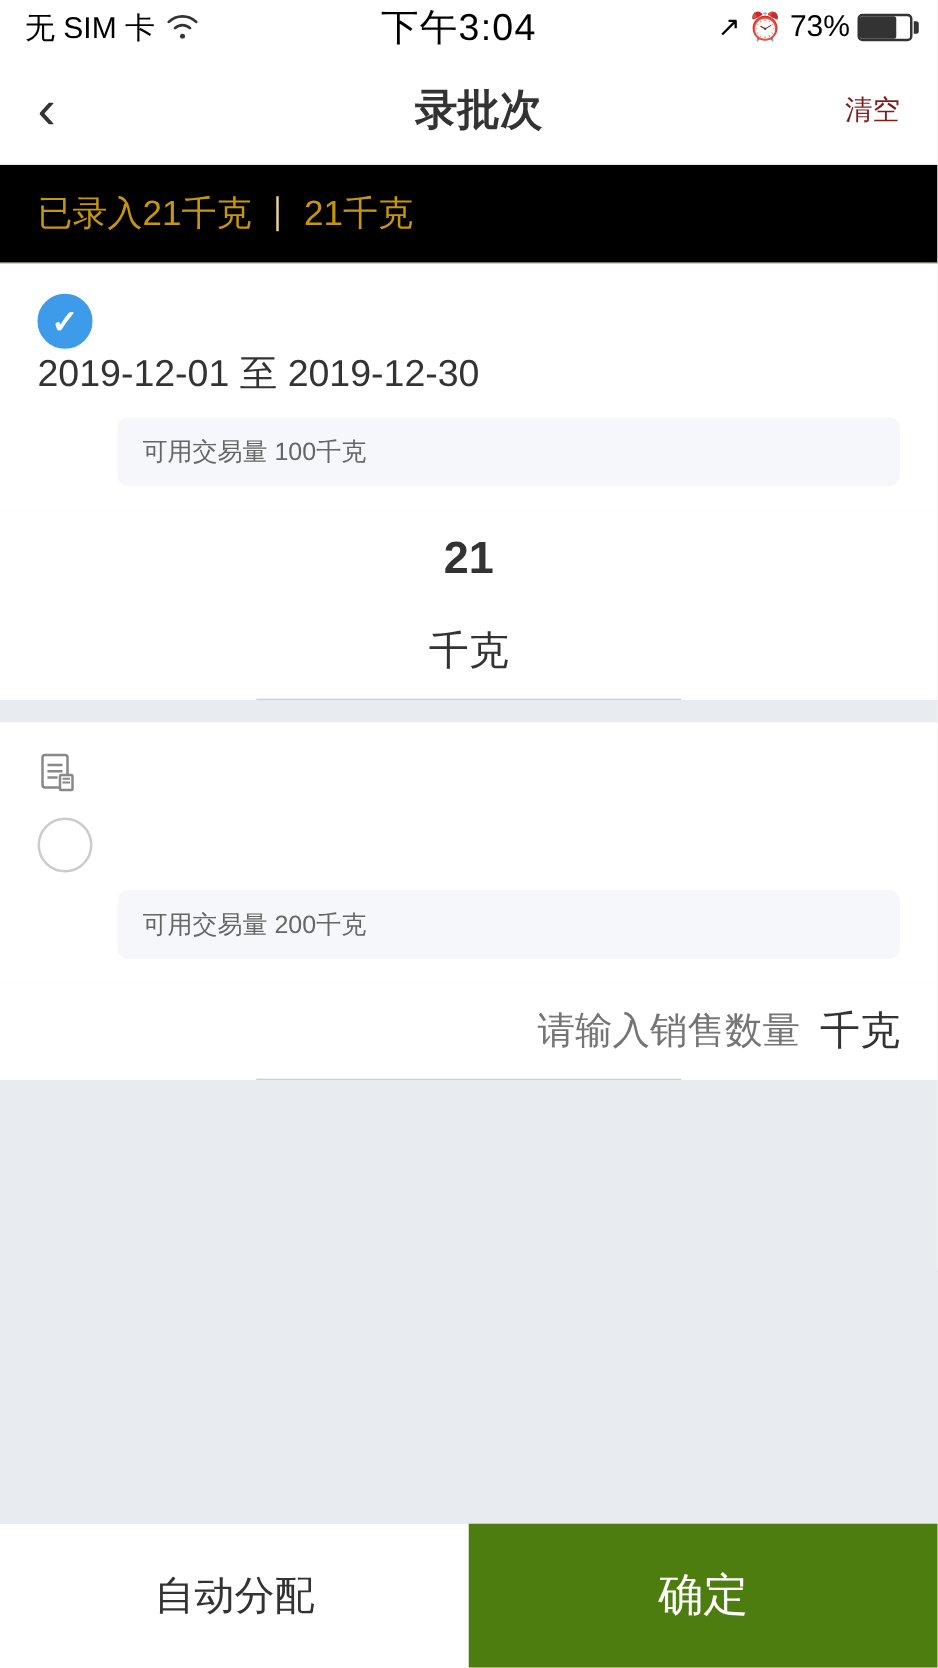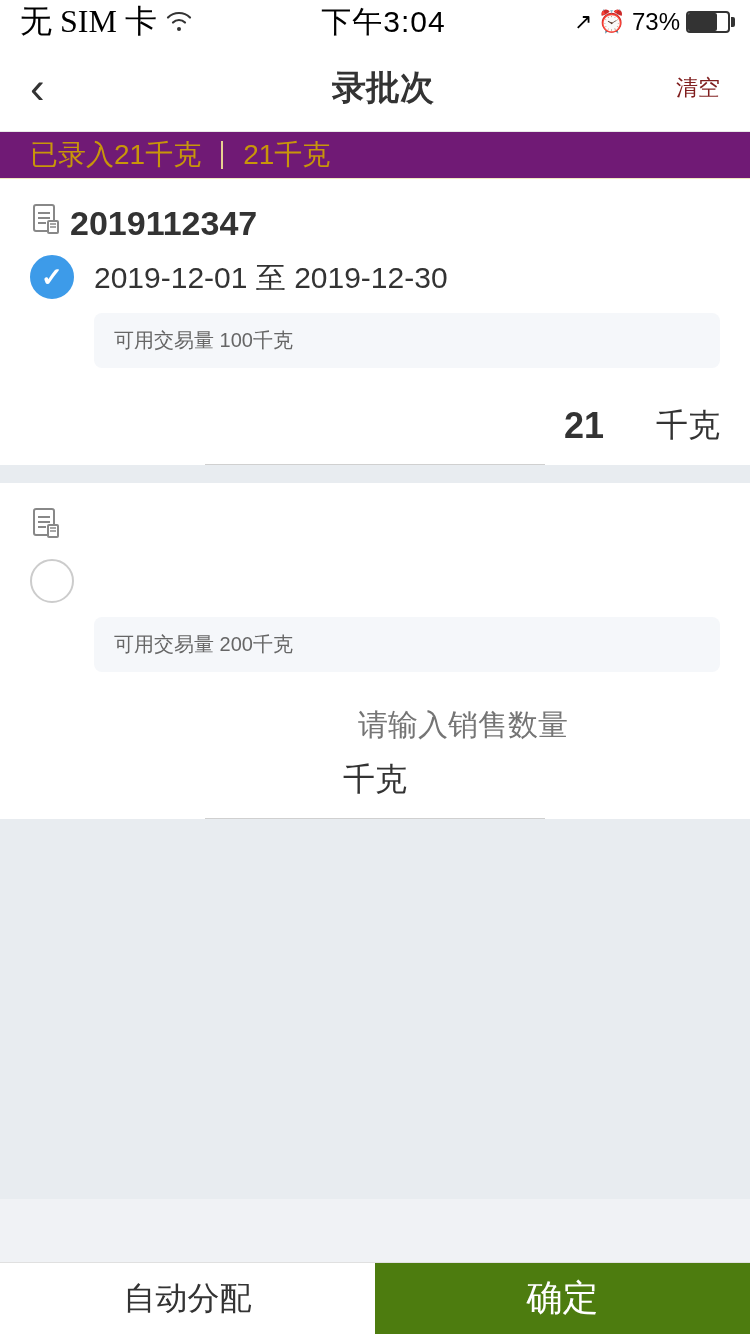--- a/index.html
+++ b/index.html
@@ -92,22 +92,22 @@
       color: #333;
     }
     .nav-action {
       font-size: 22px;
       color: #7f1d1d;
       cursor: pointer;
     }
 
     
     .info-banner {
-      background: #701a75;
-      padding: 4px 30px;
+      background: #000000;
+      padding: 20px 30px;
       display: flex;
       align-items: center;
       gap: 20px;
       border-bottom: 1px solid #f0e8c0;
     }
     .info-item {
       font-size: 28px;
       color: #c8960a;
     }
     .info-divider {
@@ -132,23 +132,23 @@
       font-size: 32px;
       color: #666;
     }
     .batch-id {
       font-size: 34px;
       font-weight: 600;
       color: #333;
     }
     .batch-row {
       display: flex;
-      align-items: flex-end;
-      gap: 20px;
+      align-items: flex-start;
       margin-bottom: 14px;
+      flex-direction: column;
     }
     .radio-btn {
       width: 44px;
       height: 44px;
       border-radius: 50%;
       border: 2px solid #ccc;
       background: #fff;
       flex-shrink: 0;
       display: flex;
       align-items: center;
@@ -176,20 +176,21 @@
       color: #666;
       margin-left: 64px;
     }
     .batch-amount-row {
       display: flex;
       align-items: center;
       justify-content: flex-end;
       padding: 16px 30px;
       background: #fff;
       gap: 16px;
+      flex-direction: column;
     }
     .amount-value {
       font-size: 36px;
       font-weight: 600;
       color: #333;
     }
     .amount-unit {
       font-size: 32px;
       color: #333;
     }
@@ -214,21 +215,20 @@
     }
 
     
     .input-amount-row {
       display: flex;
       align-items: center;
       justify-content: flex-end;
       padding: 16px 30px;
       background: #fff;
       gap: 16px;
-      flex-direction: column;
     }
     .input-field {
       border: none;
       outline: none;
       font-size: 34px;
       color: #999;
       text-align: right;
       background: transparent;
       flex: 1;
     }
@@ -243,21 +243,21 @@
       flex: 1;
       min-height: 380px;
     }
 
     
     .bottom-bar {
       position: fixed;
       bottom: 0;
       left: 0;
       width: 750px;
-      height: 72px;
+      height: 116px;
       display: flex;
       background: #fff;
       border-top: 1px solid #e0e0e0;
     }
     .btn-auto {
       flex: 1;
       display: flex;
       align-items: center;
       justify-content: center;
       font-size: 32px;
@@ -278,21 +278,21 @@
       cursor: pointer;
       border: none;
       outline: none;
     }
   </style>
 </head>
 <body>
 
 <div class="status-bar">
   <div class="status-left">
-    <span style="font-size:32px;font-family:Liberation Serif, serif;">无 SIM 卡</span>
+    <span style="font-size:24px;">无 SIM 卡</span>
     <span style="font-size:26px;">
       
       <svg width="28" height="22" viewBox="0 0 28 22">
         <path d="M14 18a2 2 0 1 1 0 4 2 2 0 0 1 0-4z" fill="#333"></path>
         <path d="M8 13.5C9.8 11.7 11.8 11 14 11s4.2.7 6 2.5" stroke="#333" stroke-width="2.2" fill="none" stroke-linecap="round"></path>
         <path d="M3 8.5C6.2 5.3 9.9 4 14 4s7.8 1.3 11 4.5" stroke="#333" stroke-width="2.2" fill="none" stroke-linecap="round"></path>
       </svg>
     </span>
   </div>
   <div class="status-center">下午3:04</div>
@@ -312,35 +312,20 @@
   <span class="nav-action">清空</span>
 </div>
 
 <div class="info-banner">
   <span class="info-item">已录入21千克</span>
   <div class="info-divider"></div>
   <span class="info-item">21千克</span>
 </div>
 
 <div class="batch-card">
-  <div class="batch-header">
-    <span class="batch-icon">
-      
-      <svg width="32" height="32" viewBox="0 0 32 32">
-        <rect x="4" y="2" width="20" height="26" rx="2" ry="2" fill="none" stroke="#888" stroke-width="2"></rect>
-        <line x1="8" y1="10" x2="20" y2="10" stroke="#888" stroke-width="2"></line>
-        <line x1="8" y1="15" x2="20" y2="15" stroke="#888" stroke-width="2"></line>
-        <line x1="8" y1="20" x2="16" y2="20" stroke="#888" stroke-width="2"></line>
-        <rect x="18" y="18" width="10" height="12" rx="1" fill="#fff" stroke="#888" stroke-width="2"></rect>
-        <line x1="20" y1="21" x2="26" y2="21" stroke="#888" stroke-width="1.5"></line>
-        <line x1="20" y1="24" x2="26" y2="24" stroke="#888" stroke-width="1.5"></line>
-      </svg>
-    </span>
-    <span class="batch-id">2019112347</span>
-  </div>
   <div class="batch-row">
     <div class="radio-btn checked"></div>
     <span class="batch-date">2019-12-01 至 2019-12-30</span>
   </div>
   <div class="batch-availability">可用交易量 100千克</div>
 </div>
 
 <div class="batch-amount-row">
   <span class="amount-value">21</span>
   <span style="width:20px;"></span>

